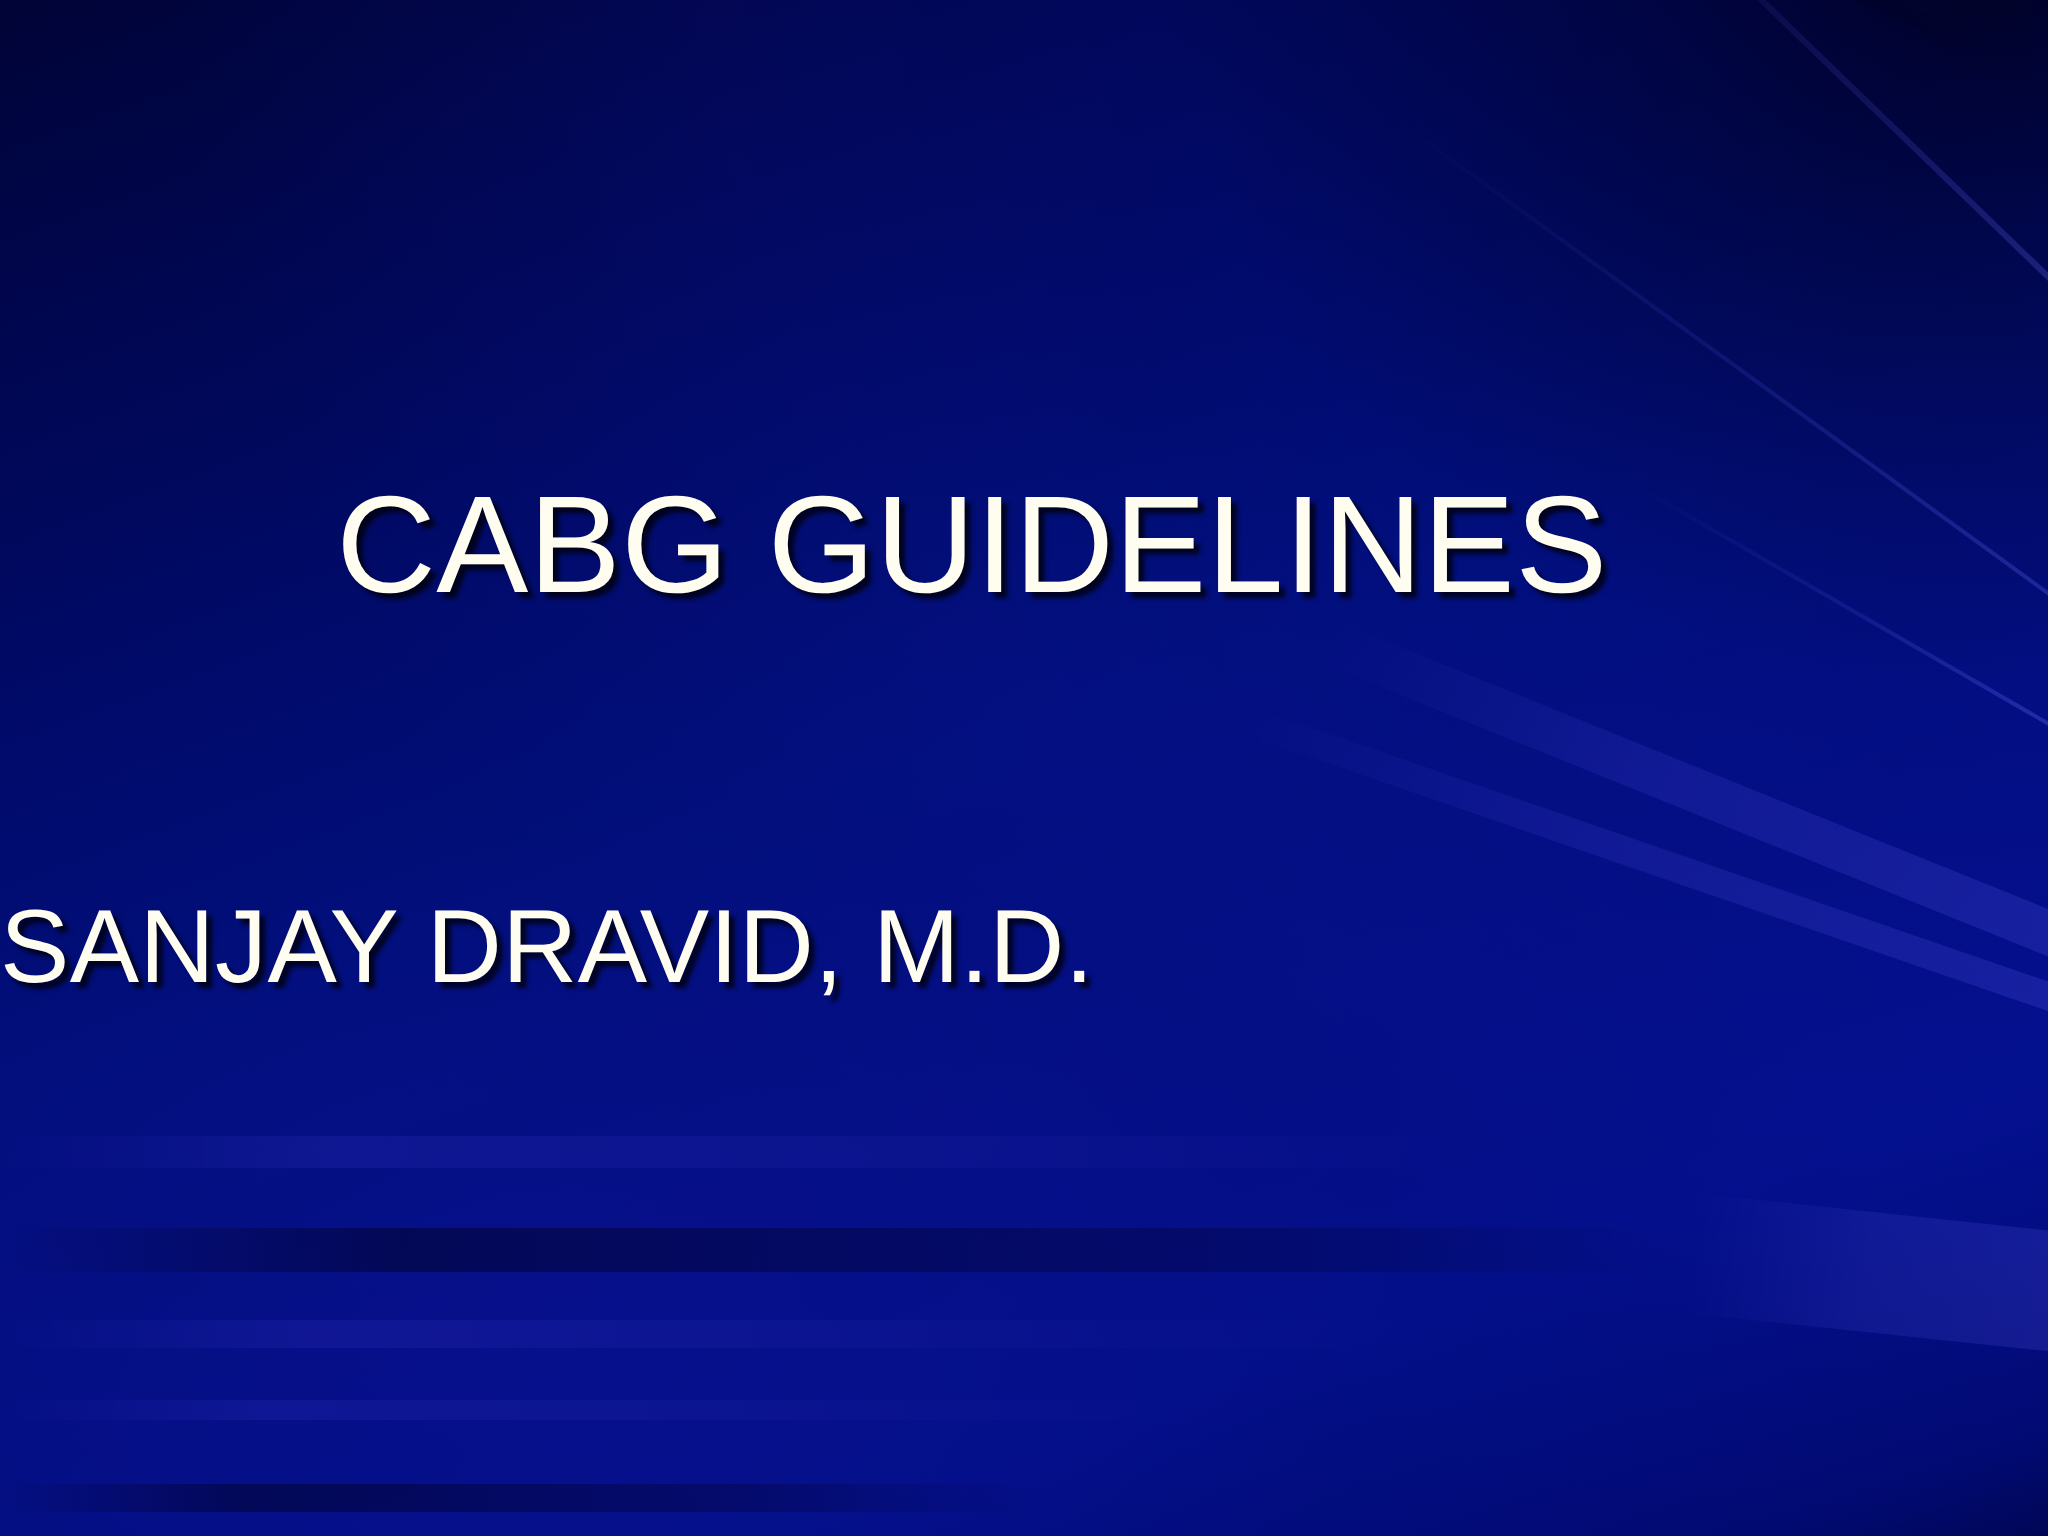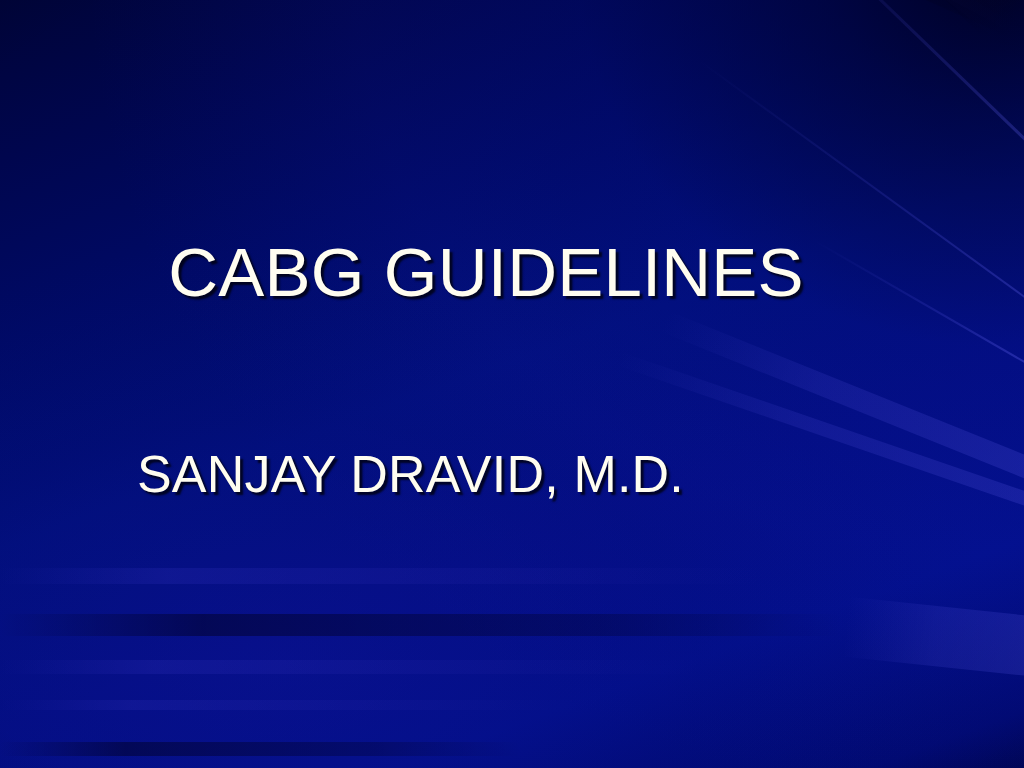--- a/index.html
+++ b/index.html
@@ -169,21 +169,21 @@
     color: #fffdf0;
     text-shadow: 3px 3px 2px rgba(0,0,10,0.78);
     white-space: nowrap;
   }
 
   #subtitle-block {
     position: absolute;
     top: 448px;
     left: 0;
     width: 821px;
-    text-align: center;
+    text-align: left;
   }
   #slide-subtitle {
     display: inline-block;
     font-family: "Liberation Sans", sans-serif;
     font-size: 52px;
     font-weight: 400;
     line-height: 1;
     letter-spacing: 0.2px;
     color: #fffdf0;
     text-shadow: 3px 3px 2px rgba(0,0,10,0.78);

